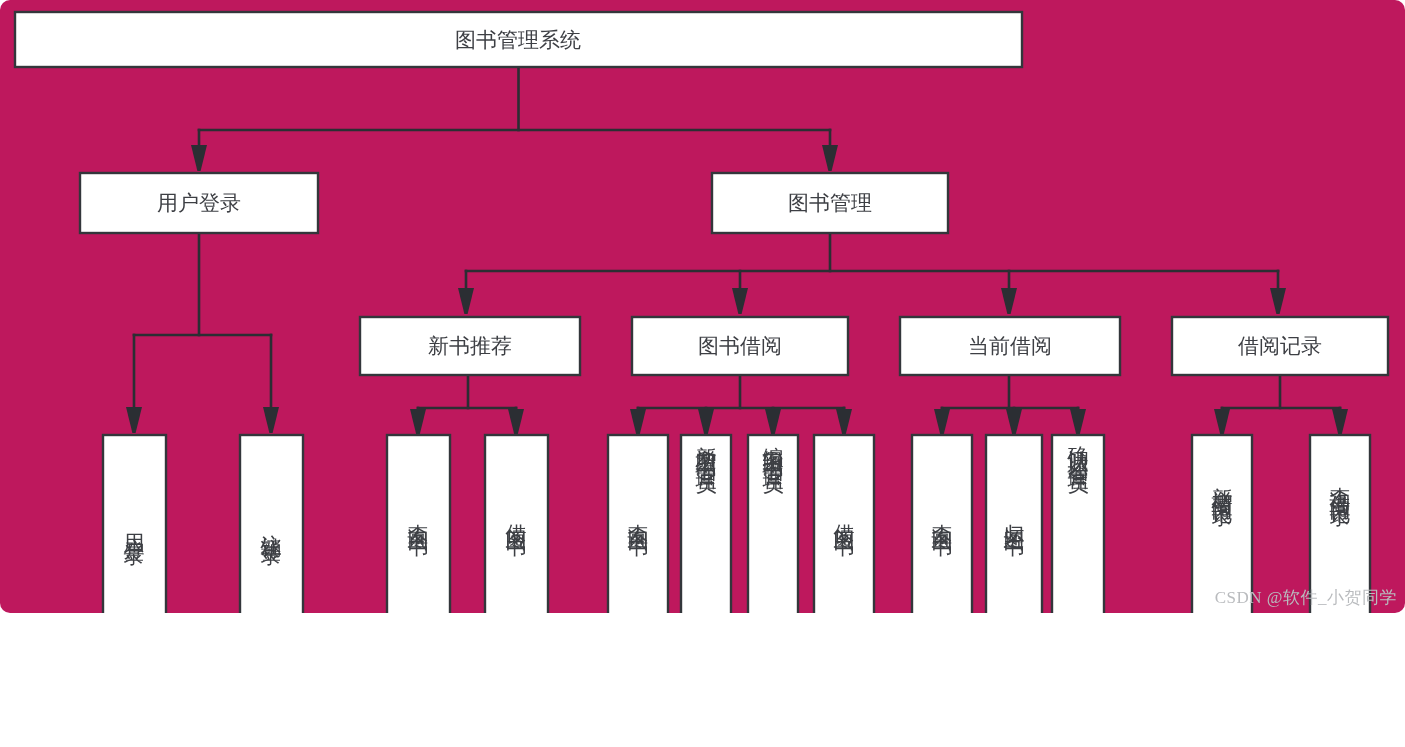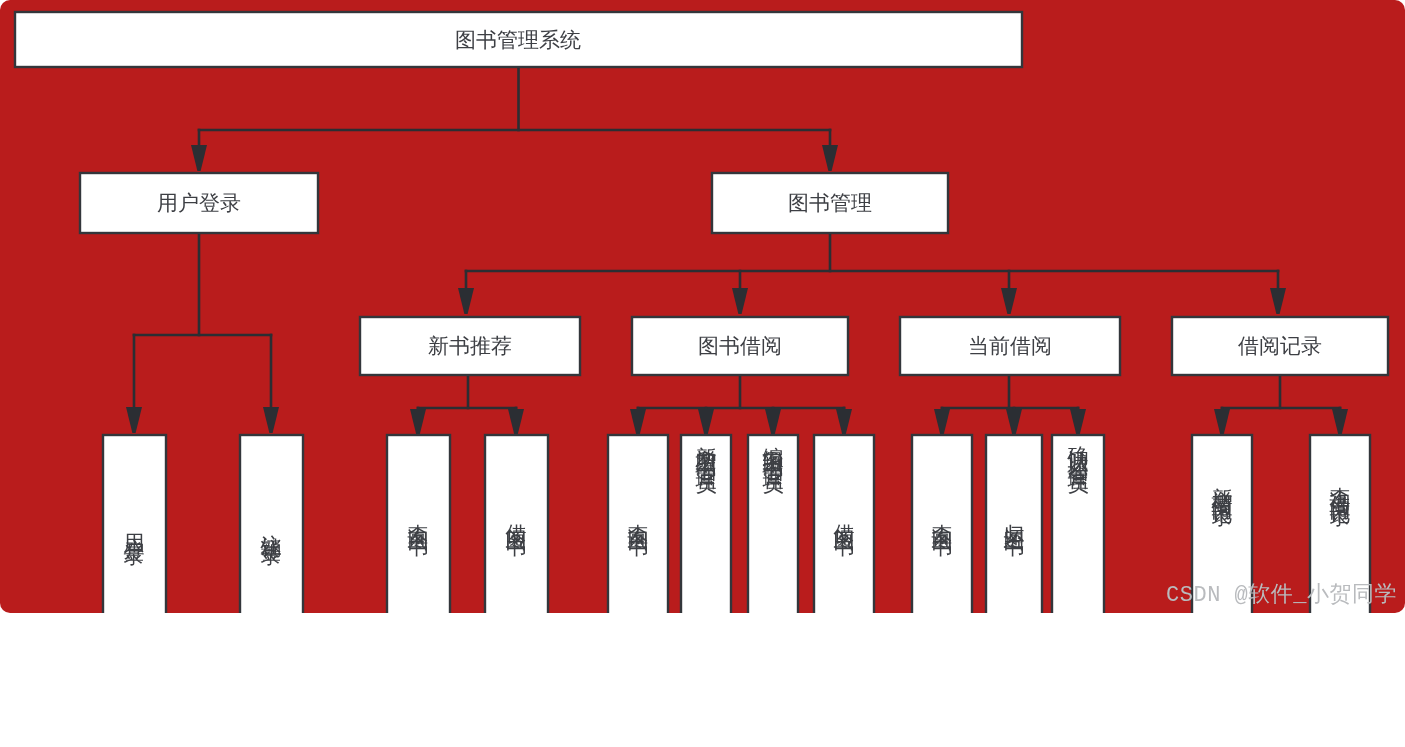--- a/index.html
+++ b/index.html
@@ -4,21 +4,21 @@
 <style>
   html, body {
     margin: 0;
     padding: 0;
     background: #ffffff;
   }
   #page {
     position: relative;
     width: 1405px;
     height: 613px;
-    background: #b91c1c;
+    background: #be185d;
     font-family: "Liberation Sans", "DejaVu Sans", sans-serif;
     overflow: hidden;
     border-radius: 10px;
   }
   #diagram {
     position: absolute;
     left: 0;
     top: 0;
     width: 1405px;
     height: 747px;
@@ -52,22 +52,22 @@
     writing-mode: vertical-rl;
     text-orientation: upright;
     glyph-orientation-vertical: 0;
     text-anchor: middle;
     letter-spacing: 4px;
   }
   .watermark {
     position: absolute;
     right: 8px;
     bottom: 4px;
-    font-family: Liberation Mono, monospace;
-    font-size: 22px;
+    font-family: Liberation Serif, serif;
+    font-size: 17px;
     color: #b9bbbe;
     white-space: nowrap;
     letter-spacing: 0.5px;
     user-select: none;
   }
 </style>
 </head>
 <body>
 
 <div id="page">

